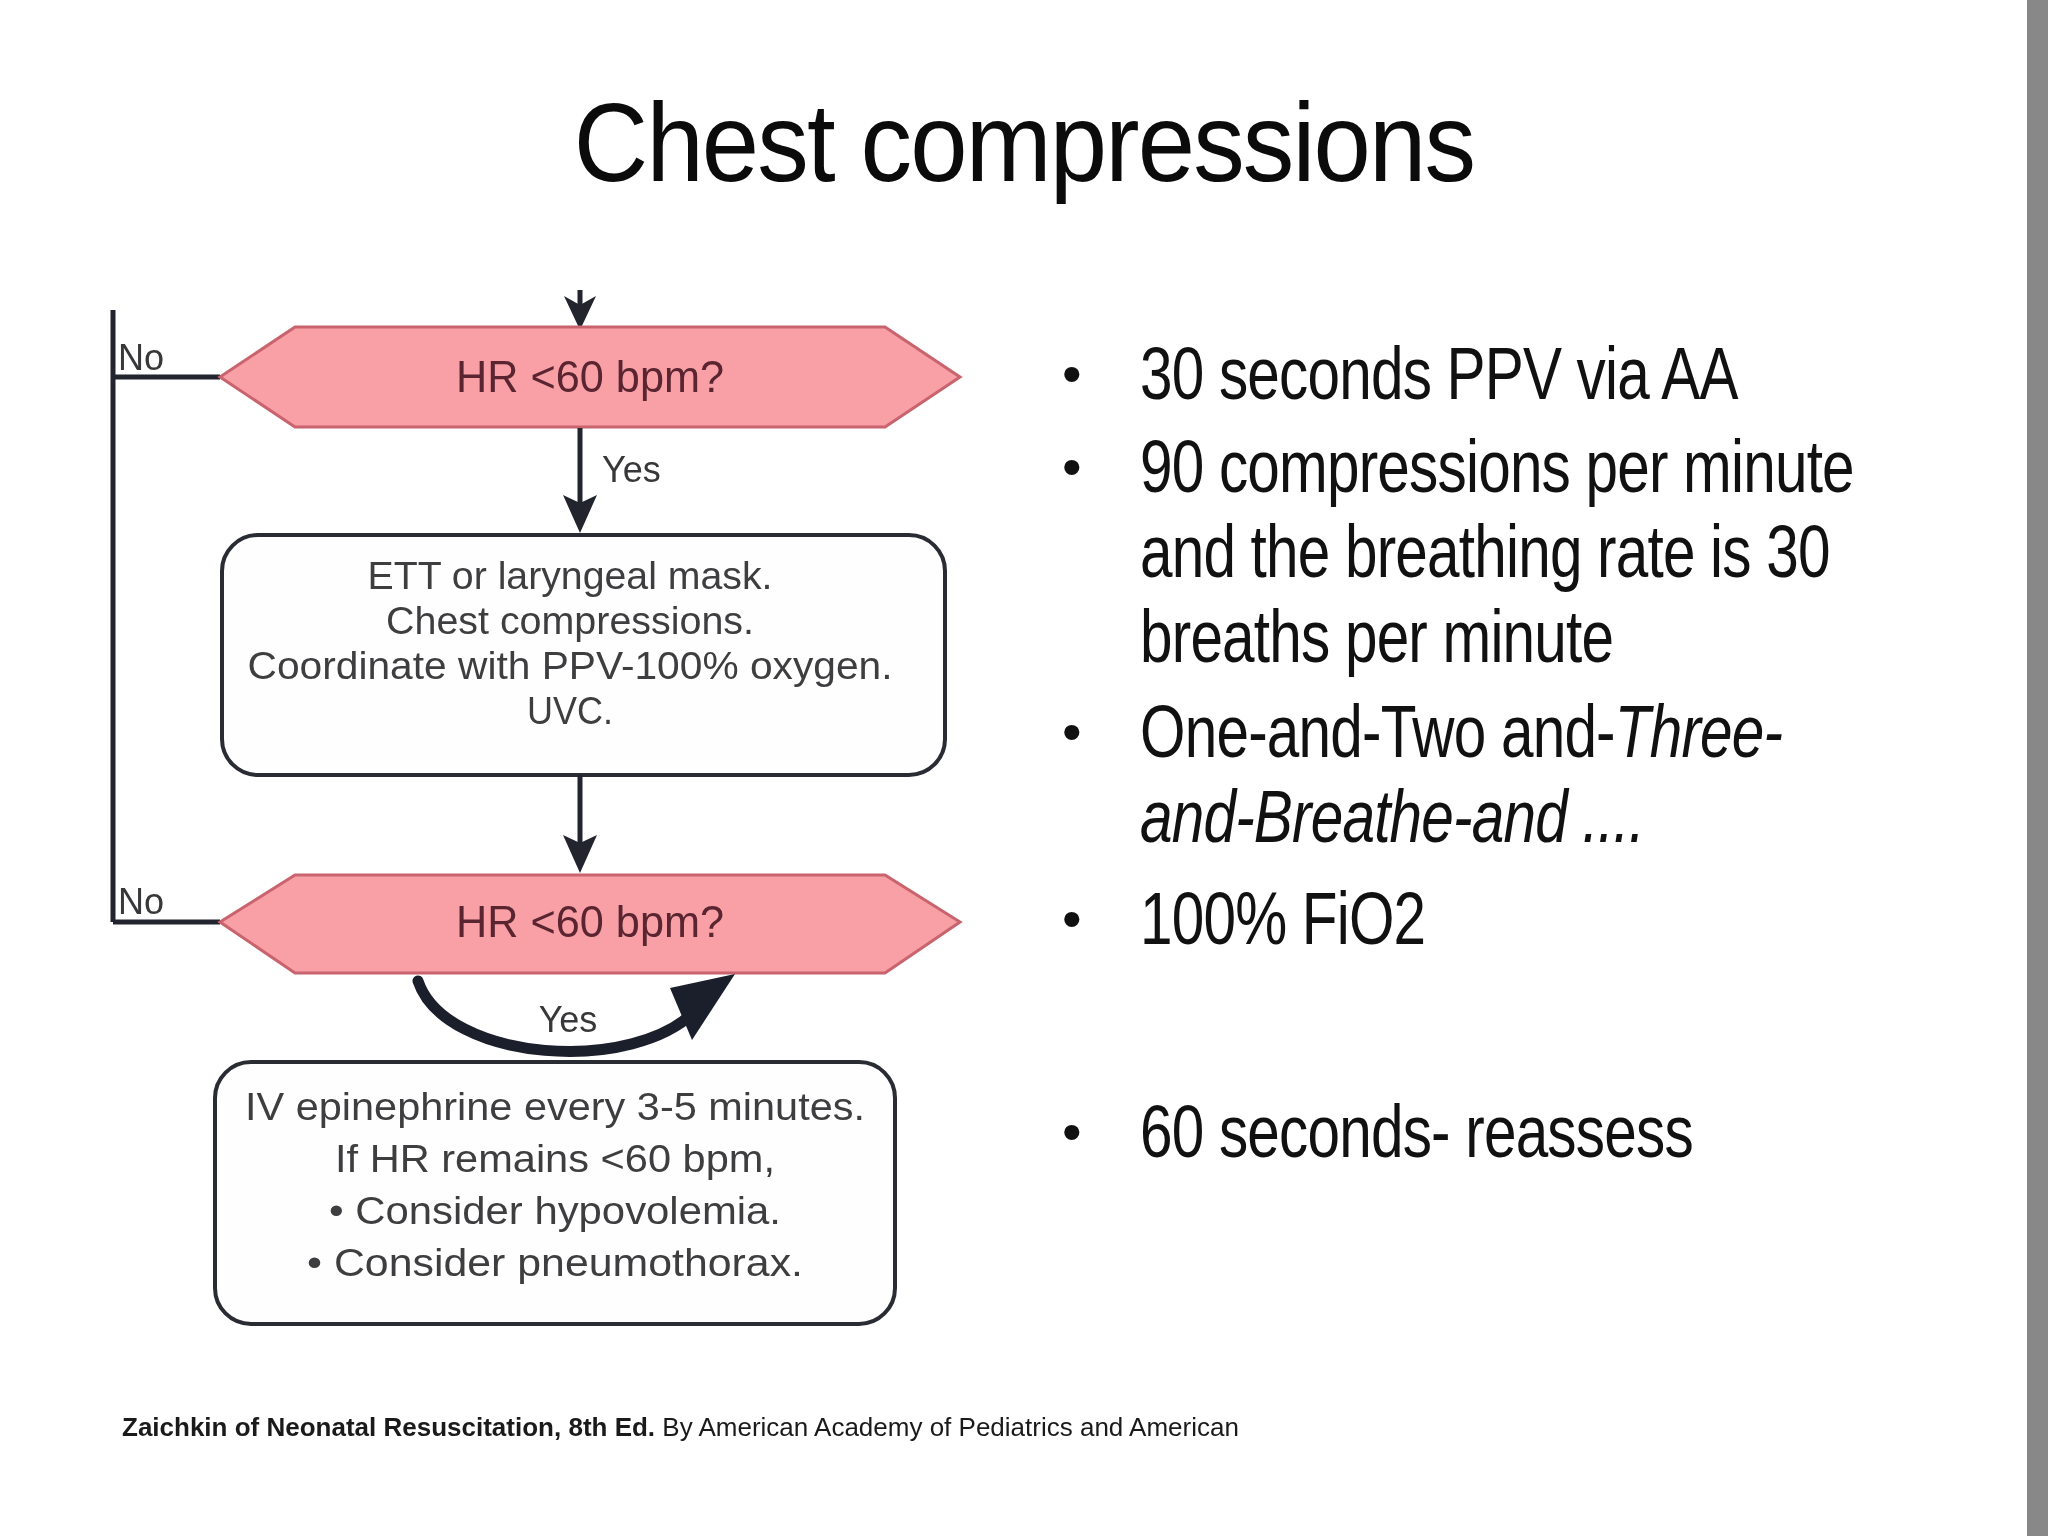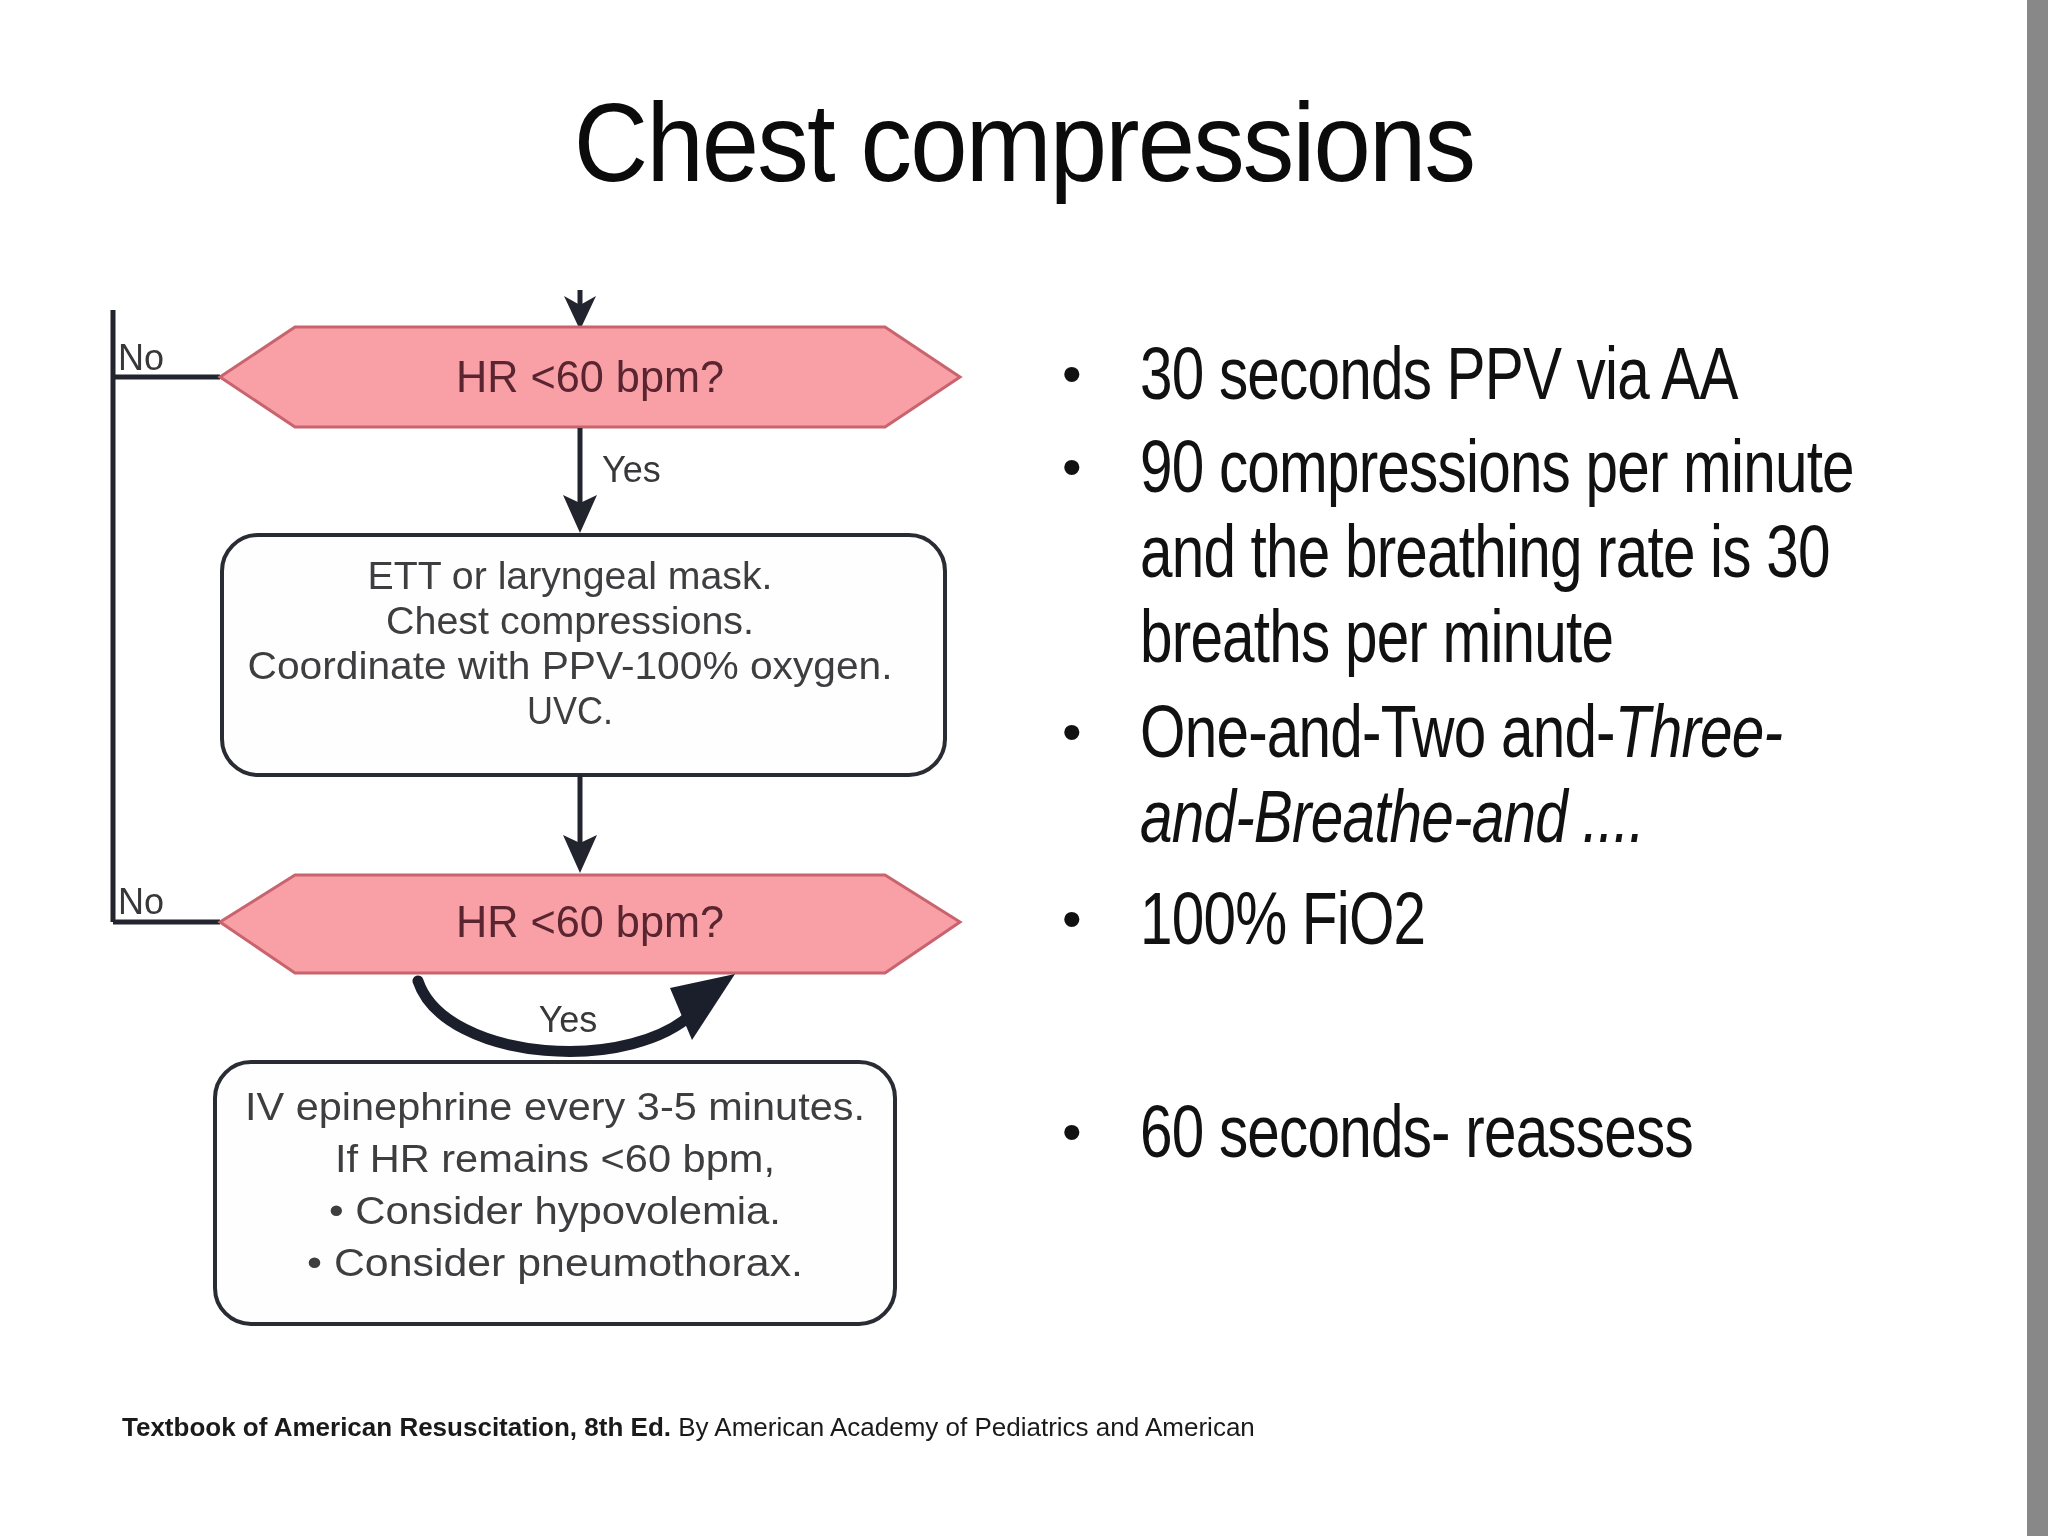--- a/index.html
+++ b/index.html
@@ -144,16 +144,16 @@
     <div class="bullet-item m128">
       <span class="marker">•</span>
       <div class="b-text">
         <span class="b-line"><span>60 seconds- reassess</span><span class="it"></span></span>
       </div>
     </div>
 
   </div>
 
   <div class="footer">
-    <div><span class="bold">Textbook of American Resuscitation, 8th Ed.</span><span> By American Academy of Pediatrics and American</span></div>
+    <div><span class="bold">Zaichkin of Neonatal Resuscitation, 8th Ed.</span><span> By American Academy of Pediatrics and American</span></div>
   </div>
 
 </div>
 
 </body></html>

